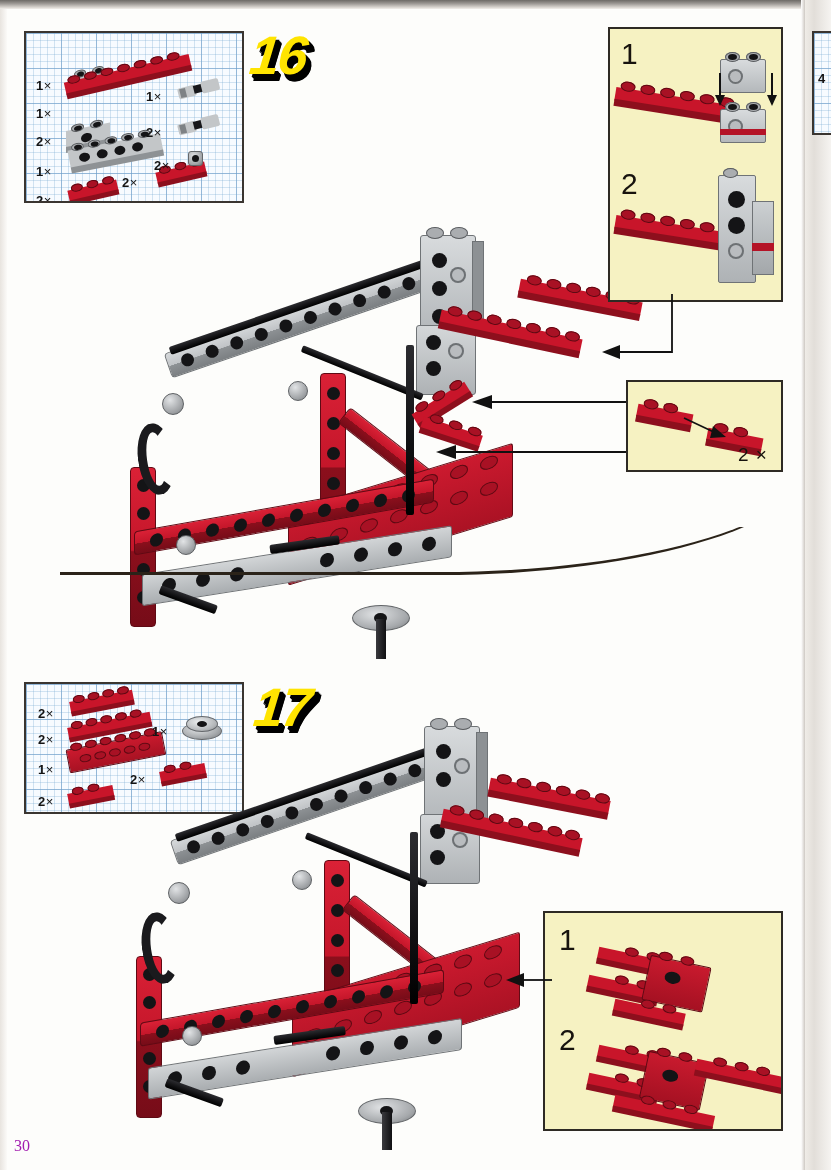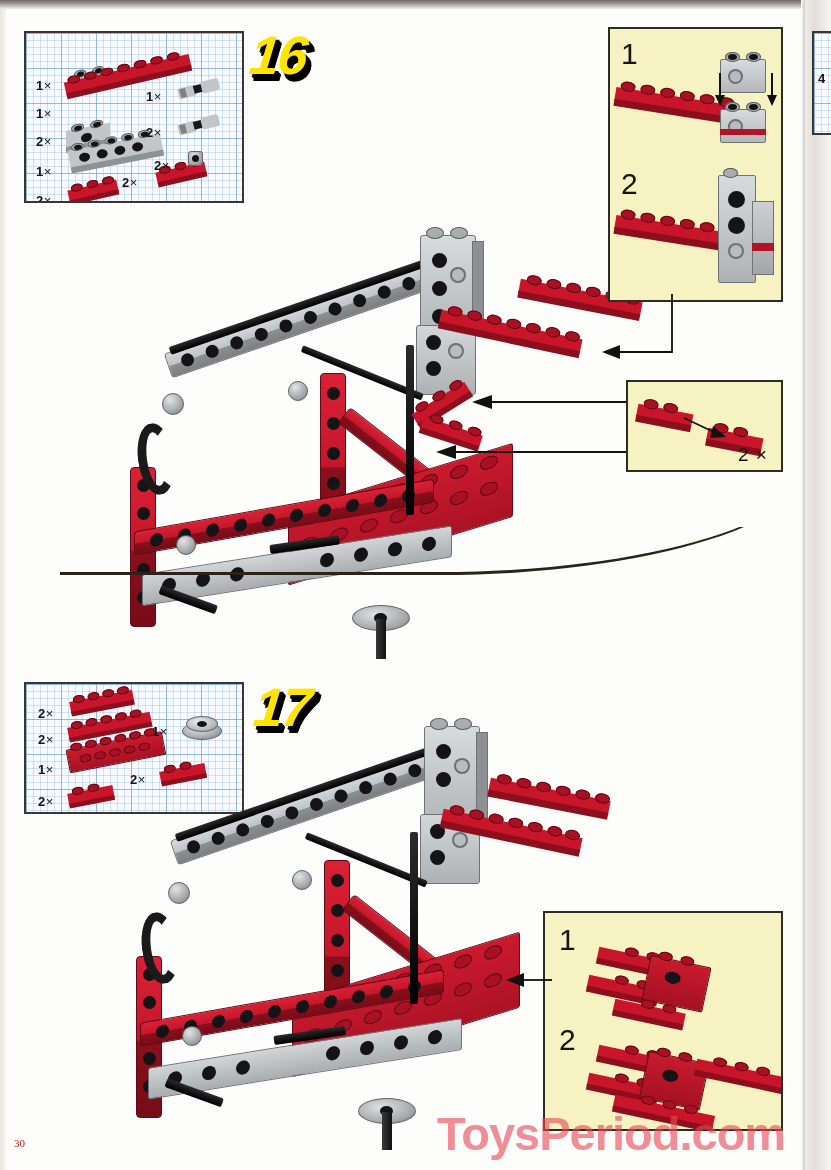--- a/index.html
+++ b/index.html
@@ -160,21 +160,21 @@
     left: 437px; top: 1106px;
     font-size: 47px; font-weight: 700;
     color: rgba(232, 72, 85, .62);
     letter-spacing: -1px;
     white-space: nowrap;
     font-family: "Liberation Sans", sans-serif;
   }
   .page-num {
     position: absolute;
     left: 14px; top: 1137px;
-    font-size: 11px; color: #b91c1c;
+    font-size: 16px; color: #a21caf;
     font-family: "Liberation Serif", serif;
   }
 </style>
 </head>
 <body>
 
 <div id="page">
 
   <div class="scan-top-band"></div>
   <div class="scan-left-edge"></div>
@@ -885,16 +885,15 @@
       <line x1="52" y1="8" x2="22" y2="8" stroke="#111" stroke-width="1.8"></line>
       <polygon points="24,1 24,15 6,8" fill="#111"></polygon>
     </svg>
   </div>
 
   <div class="parts-box" style="left:812px; top:31px; width:30px; height:104px;">
     <div class="grid-bg"></div>
     <div class="qty" style="left:4px; top:38px;">4</div>
   </div>
 
-  <div class="watermark">ToysPeriod.com</div>
   <div class="page-num">30</div>
 
 </div>
 
 </body></html>

